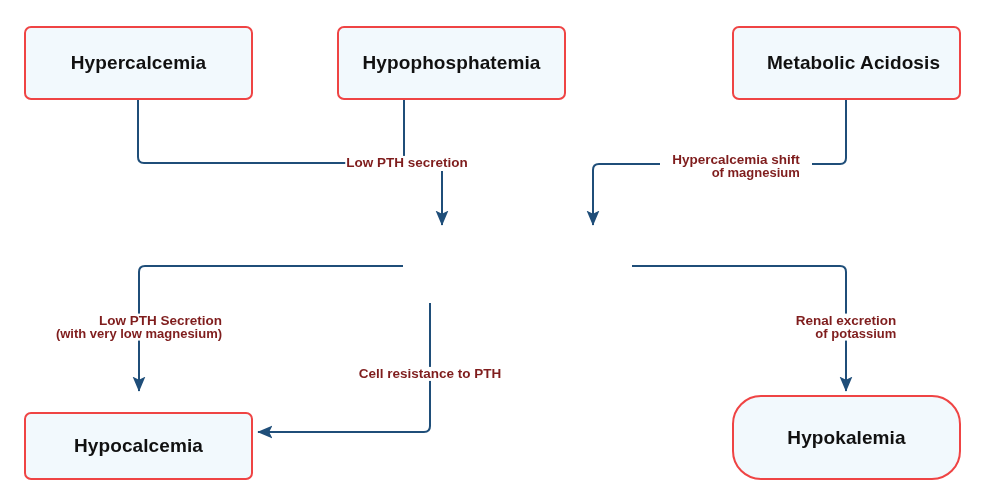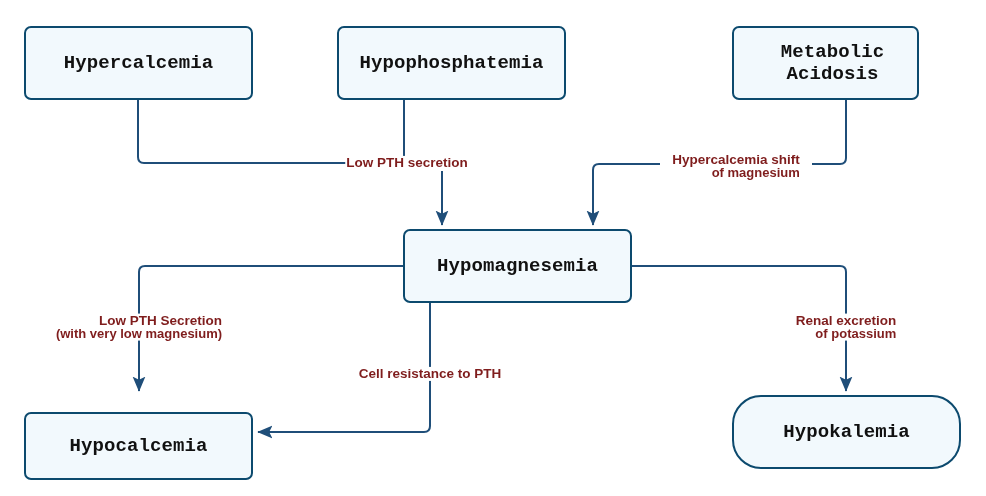--- a/index.html
+++ b/index.html
@@ -21,32 +21,31 @@
     position: absolute;
     left: 0;
     top: 0;
     width: 986px;
     height: 496px;
   }
   .node {
     position: absolute;
     box-sizing: border-box;
     background: #f2f9fd;
-    border: 2px solid #0c4a6e;
+    border: 2px solid #ef4444;
     border-radius: 7px;
     display: flex;
     align-items: center;
     justify-content: center;
     text-align: center;
     color: #111111;
     font-weight: bold;
     font-size: 19px;
     letter-spacing: 0.1px;
     z-index: 3;
-    font-family: Liberation Mono, monospace;
   }
   .edge-label {
     position: absolute;
     z-index: 4;
     color: #7f1d1d;
     font-weight: bold;
     text-align: right;
     line-height: 1.05;
     white-space: nowrap;
     background: #ffffff;
@@ -94,33 +93,30 @@
   </svg>
 
   <div class="node" style="left:24px; top:26px; width:229px; height:74px;">
     <span>Hypercalcemia</span>
   </div>
 
   <div class="node" style="left:289px; top:26px; width:229px; height:74px;margin-left:48px;">
     <span>Hypophosphatemia</span>
   </div>
 
-  <div class="node" style="left:732px; top:26px; width:187px; height:74px;padding-left:14px;">
+  <div class="node" style="left:732px; top:26px; width:229px; height:74px;padding-left:14px;">
     <span>Metabolic Acidosis</span>
   </div>
 
-  <div class="node" style="left:403px; top:229px; width:229px; height:74px;">
-    <span>Hypomagnesemia</span>
-  </div>
 
   <div class="node" style="left:24px; top:412px; width:229px; height:68px;">
     <span>Hypocalcemia</span>
   </div>
 
-  <div class="node" style="left:732px; top:395px; width:229px; height:74px;border-radius:29px;">
+  <div class="node" style="left:732px; top:395px; width:229px; height:85px;border-radius:29px;">
     <span>Hypokalemia</span>
   </div>
 
   <div class="edge-label lbl-center" style="left:407px; top:163px;">
     <span class="main">Low PTH secretion</span>
   </div>
 
   <div class="edge-label lbl-center" style="left:736px; top:166px;">
     <span class="main">Hypercalcemia shift</span>
     <span class="sub">of magnesium</span>

